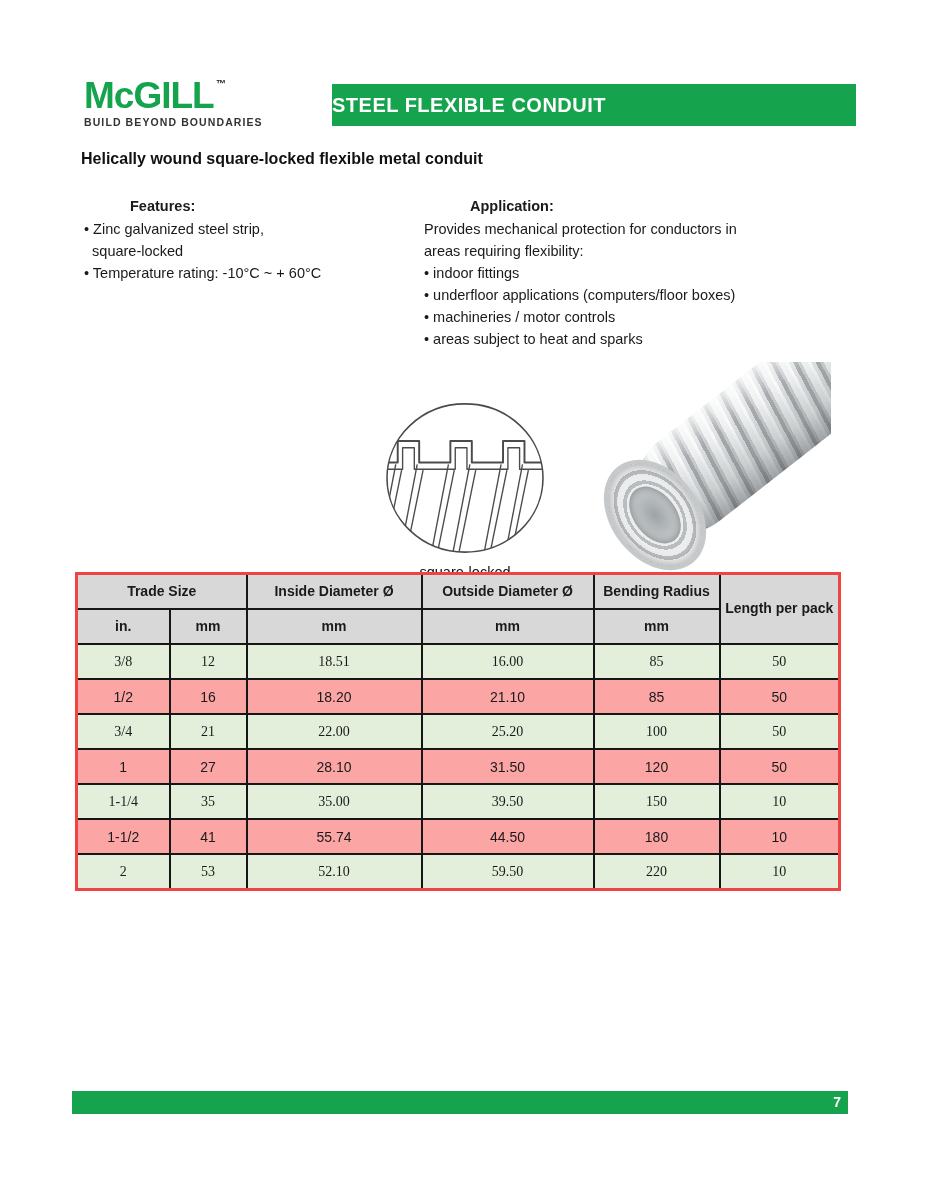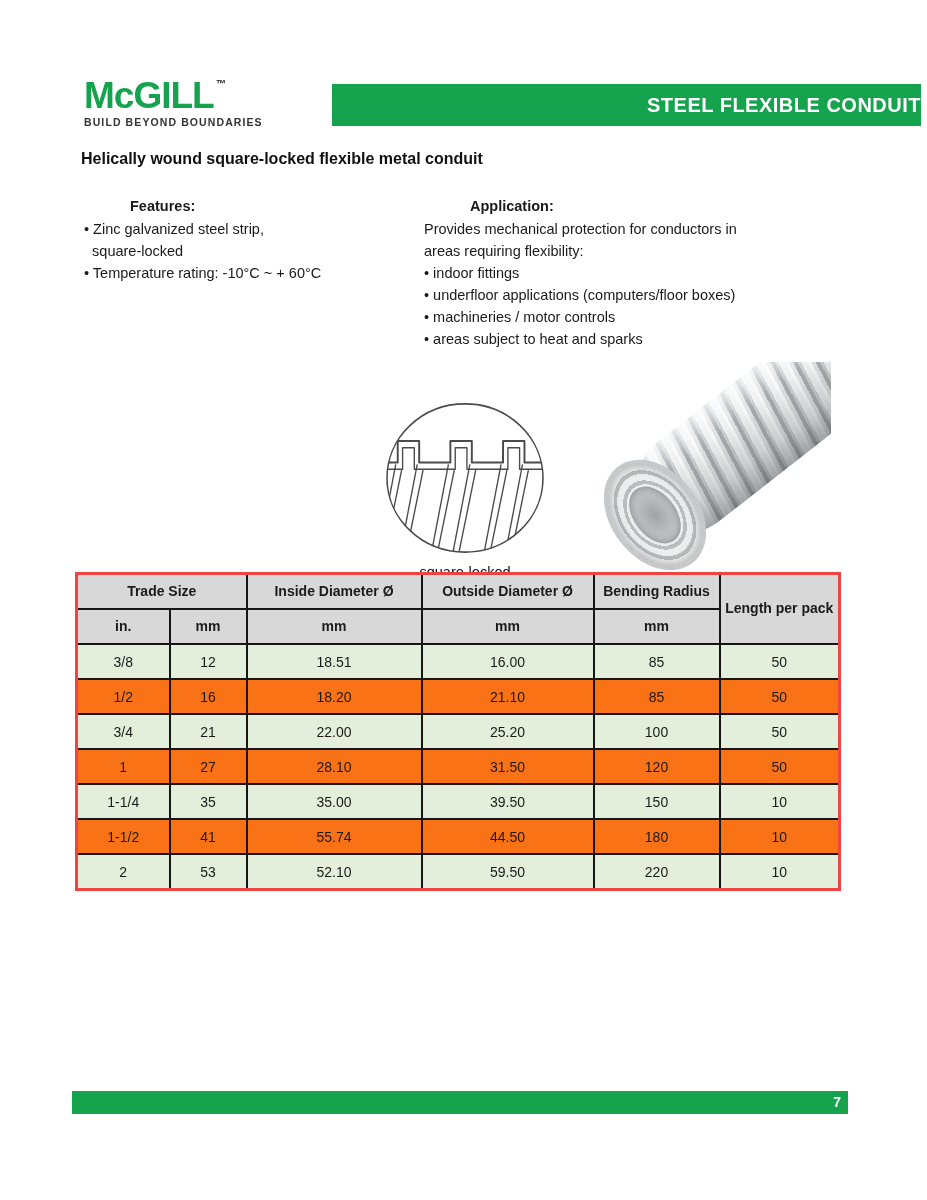--- a/index.html
+++ b/index.html
@@ -18,22 +18,22 @@
   .logo-text{
     color:var(--brand-green);font-size:37px;font-weight:bold;line-height:36px;
     letter-spacing:-1px;
   }
   .tm{font-size:10px;font-weight:bold;color:#222;margin-left:2px;line-height:12px;}
   .tagline{
     margin-top:2px;font-size:10.5px;font-weight:bold;color:#333;
     letter-spacing:1.1px;white-space:nowrap;
   }
   .banner{
-    position:absolute;left:332px;top:84px;width:589px;height:42px;
-    background:var(--brand-green);display:flex;align-items:center;justify-content:flex-end;
+    position:absolute;left:332px;top:84px;width:524px;height:42px;
+    background:var(--brand-green);display:flex;align-items:center;justify-content:flex-start;
   }
   .banner span{color:#ffffff;font-size:20px;font-weight:bold;letter-spacing:0.5px;}
   
   .heading{
     position:absolute;left:81px;top:150px;margin:0;
     font-size:16px;font-weight:bold;color:#111;
   }
   
   .sec-h{font-size:14.5px;font-weight:bold;line-height:21.5px;margin-left:46px;}
   .bullet,.app-intro{font-size:14.5px;line-height:22px;white-space:pre-wrap;}
@@ -69,22 +69,22 @@
   
   .spec-table{
     position:absolute;left:75px;top:572px;width:763px;
     border-collapse:collapse;table-layout:fixed;border:3px solid #ef4444;
   }
   .spec-table th,.spec-table td{
     border:2px solid #161616;text-align:center;vertical-align:middle;
     font-size:14px;height:33px;padding:0 4px;
   }
   .spec-table th{background:var(--table-header-gray);font-weight:bold;line-height:1.25;}
-  .spec-table td{font-weight:normal;background:#f97316;}
-  .spec-table tr.alt td{background:var(--row-alt-green);}
+  .spec-table td{font-weight:normal;background:#fca5a5;}
+  .spec-table tr.alt td{background:var(--row-alt-green);font-family:Liberation Serif, serif;}
   
   .footer-bar{
     position:absolute;left:72px;top:1091px;width:776px;height:23px;
     background:var(--brand-green);
   }
   .page-num{
     position:absolute;right:7px;top:0;height:23px;line-height:23px;
     color:#fff;font-size:14px;font-weight:bold;
   }
 </style>

